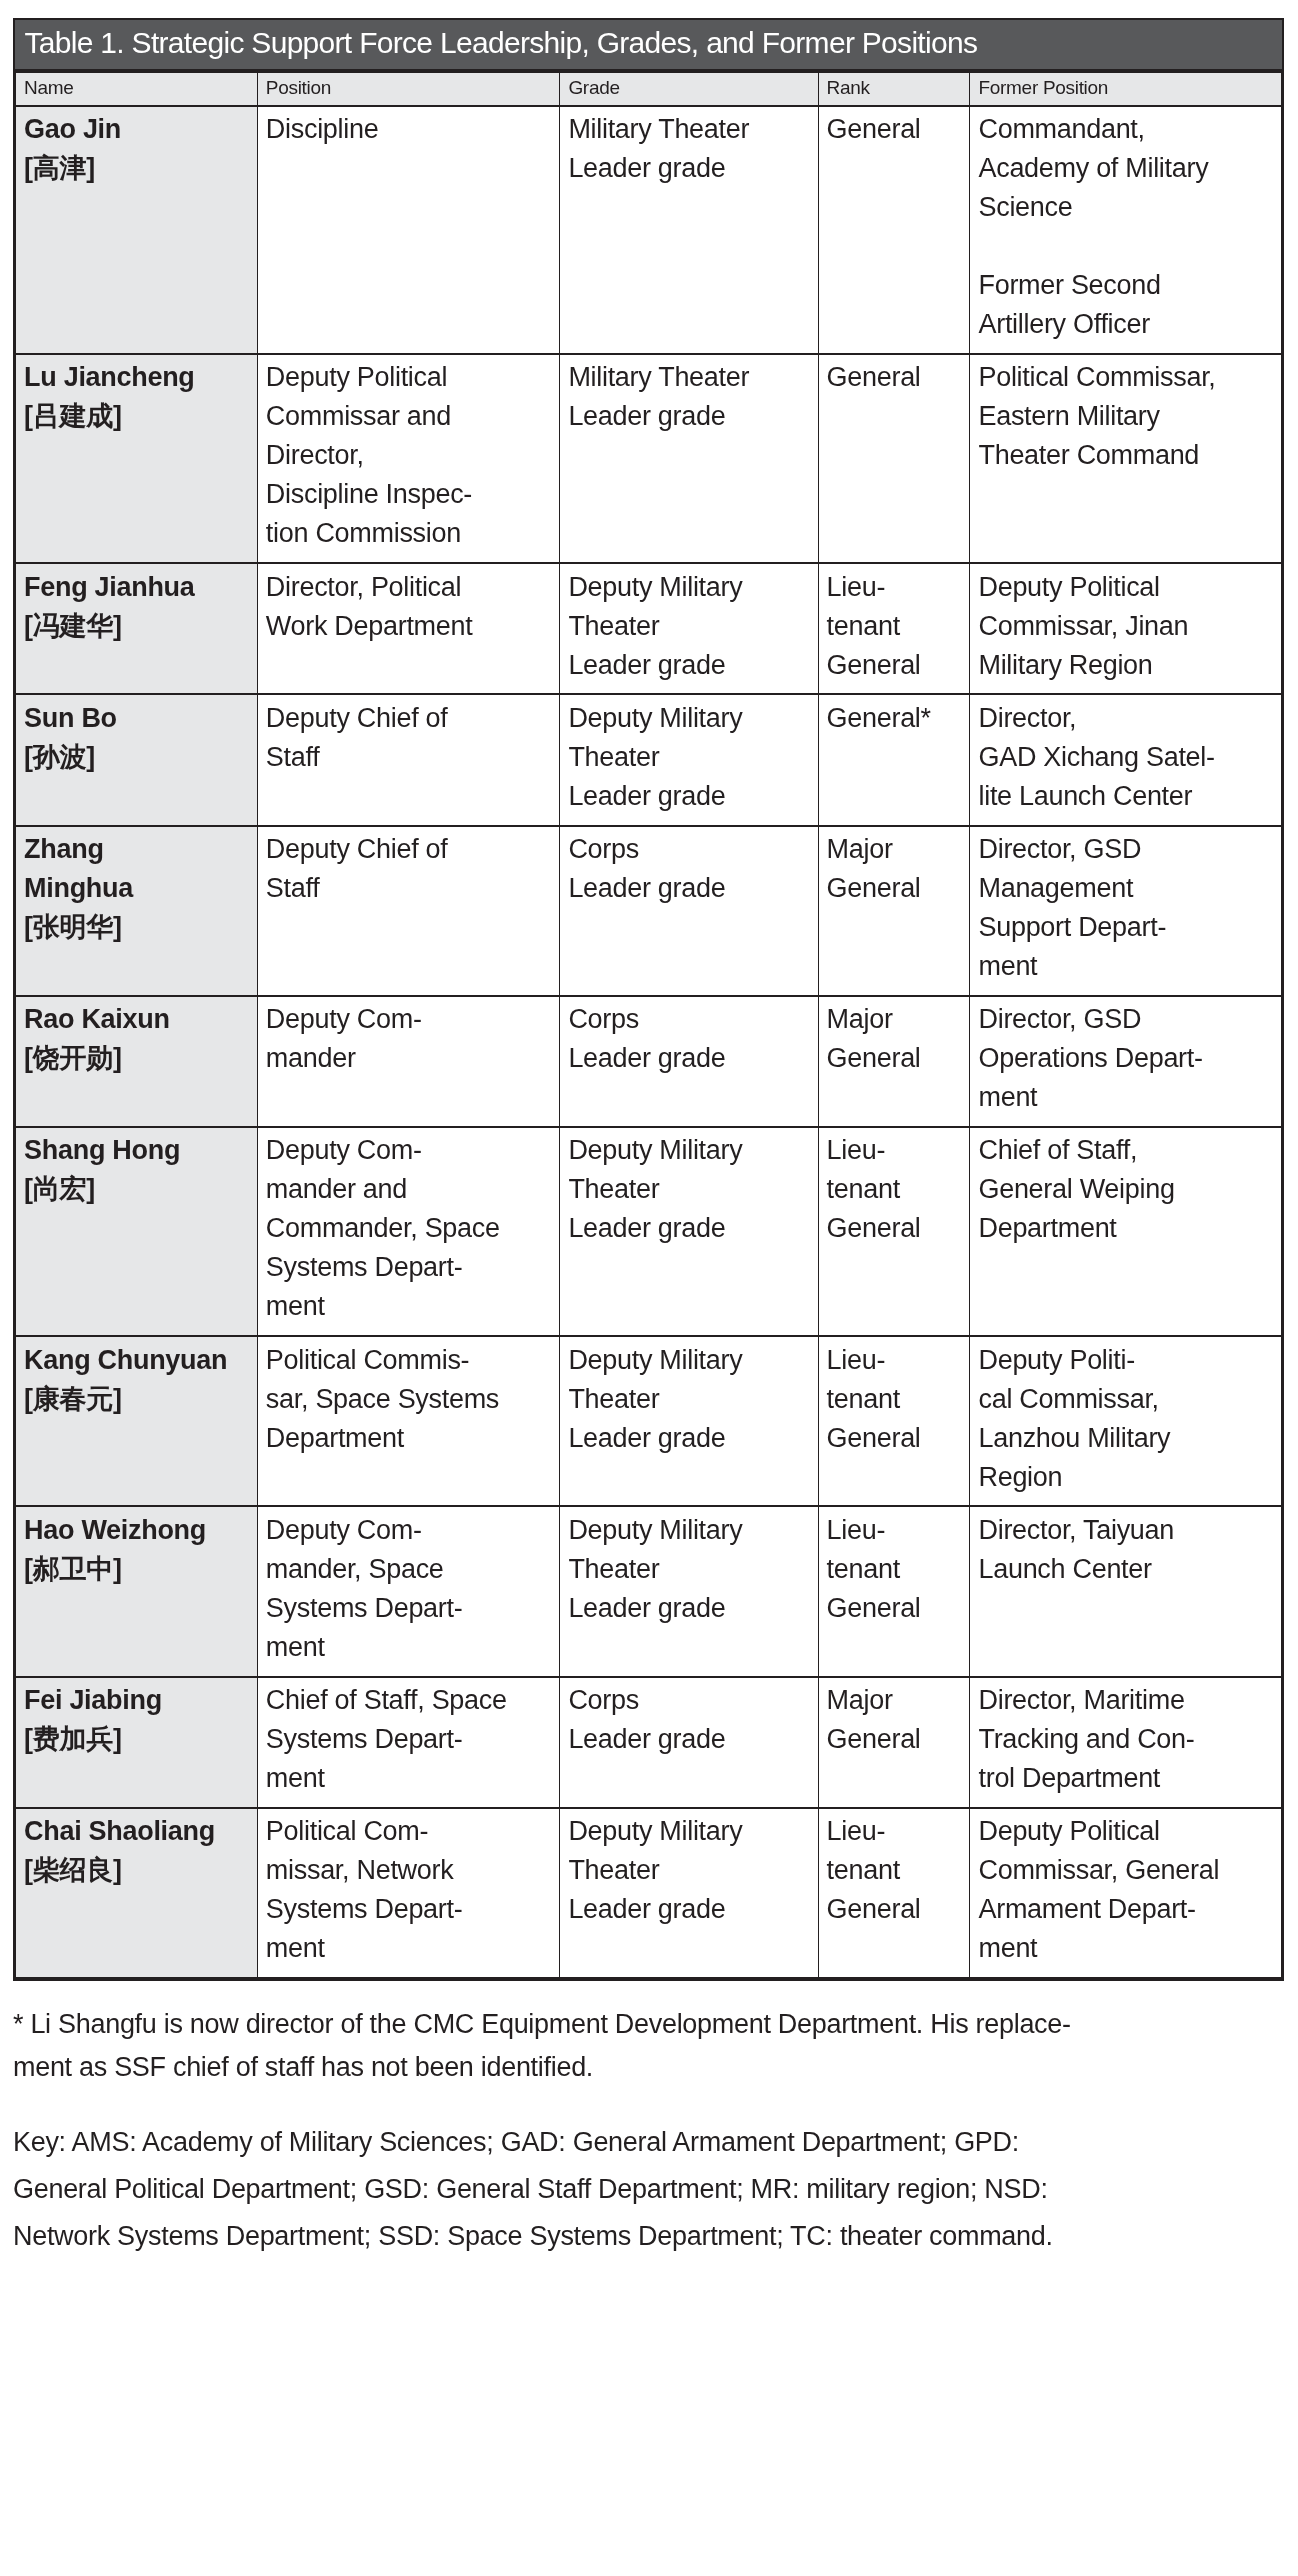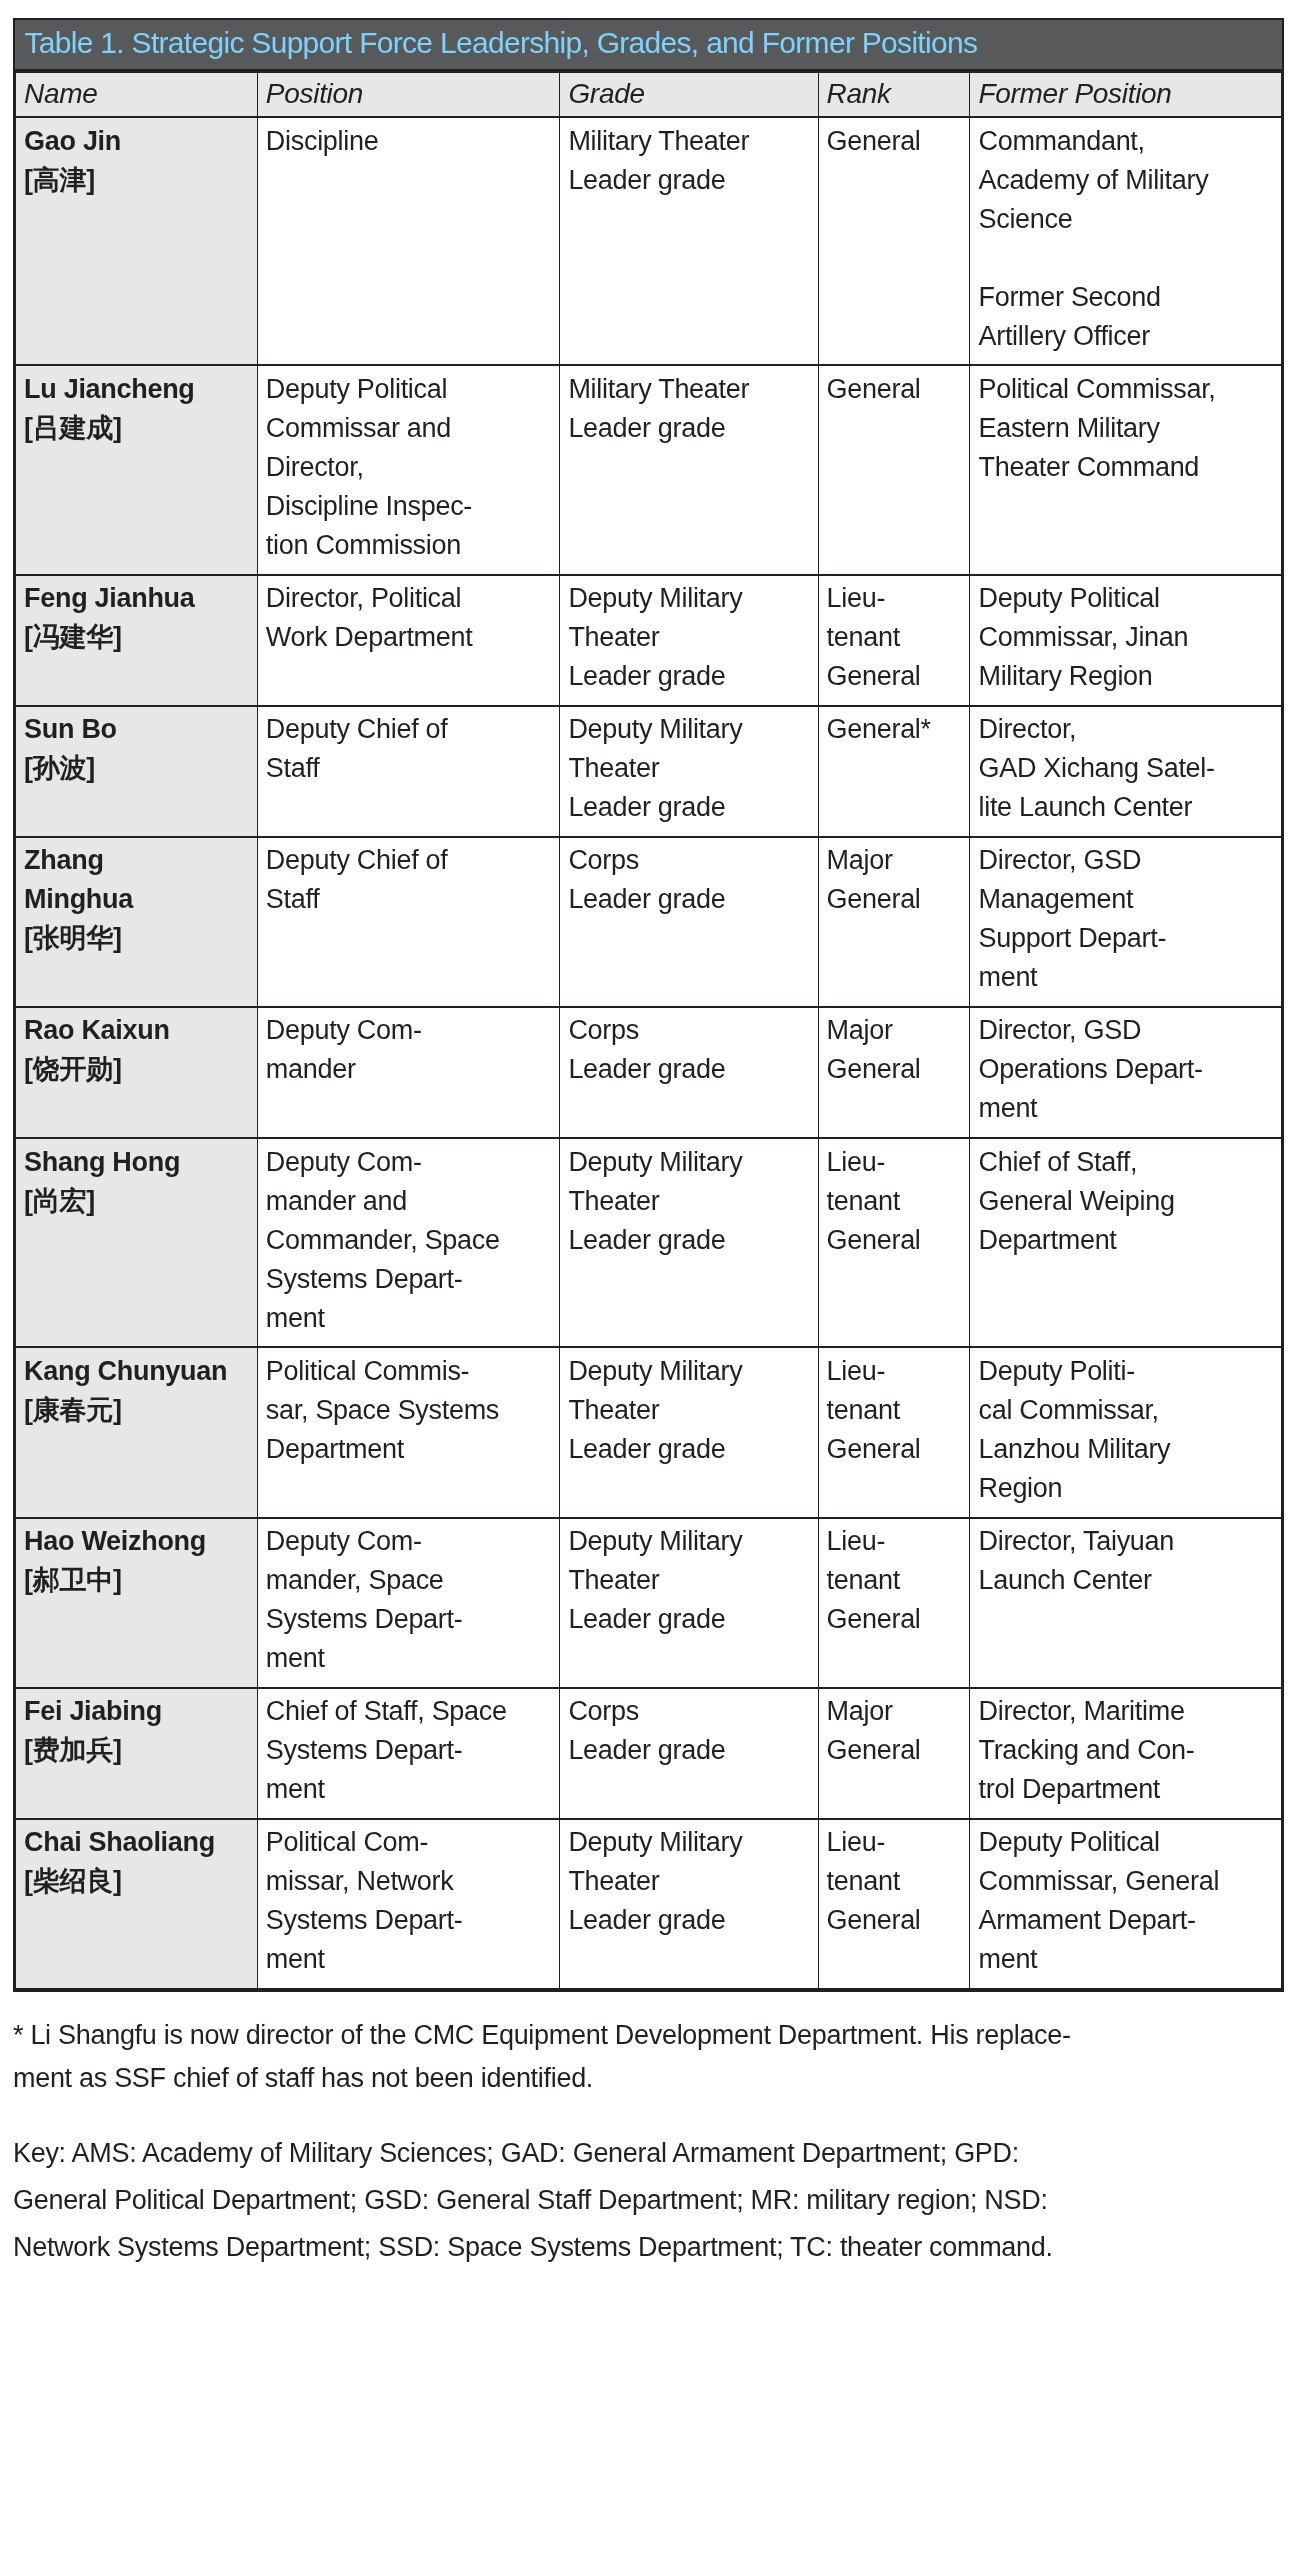--- a/index.html
+++ b/index.html
@@ -13,21 +13,21 @@
     width: 1298px;
     box-sizing: border-box;
     padding: 17.6px 14.2px 20.3px 13px;
     background: #ffffff;
   }
   .table-outer {
     border: 2.7px solid #231f20;
   }
   .titlebar {
     background: #58595b;
-    color: #7dd3fc;
+    color: #ffffff;
     font-size: 30px;
     line-height: 1.2;
     letter-spacing: -0.7px;
     padding: 5.4px 9.5px 8.1px 9.5px;
     border-bottom: 2px solid #231f20;
   }
   table.lead {
     width: 100%;
     border-collapse: collapse;
     table-layout: fixed;
@@ -42,24 +42,23 @@
     border-right: 1.4px solid #231f20;
     border-top: 2px solid #231f20;
     border-bottom: 2px solid #231f20;
     vertical-align: top;
     text-align: left;
     font-weight: normal;
     letter-spacing: -0.3px;
   }
   table.lead th {
     background: #e6e7e8;
-    font-size: 28px;
+    font-size: 19px;
     line-height: 1.25;
     padding: 2.7px 6.8px 5.4px 8.1px;
-    font-style: italic;
   }
   table.lead td {
     font-size: 27px;
     line-height: 39px;
     padding: 3.4px 6.8px 8.8px 8.1px;
     white-space: pre-line;
     background: #ffffff;
   }
   table.lead td.name {
     background: #e6e7e8;

